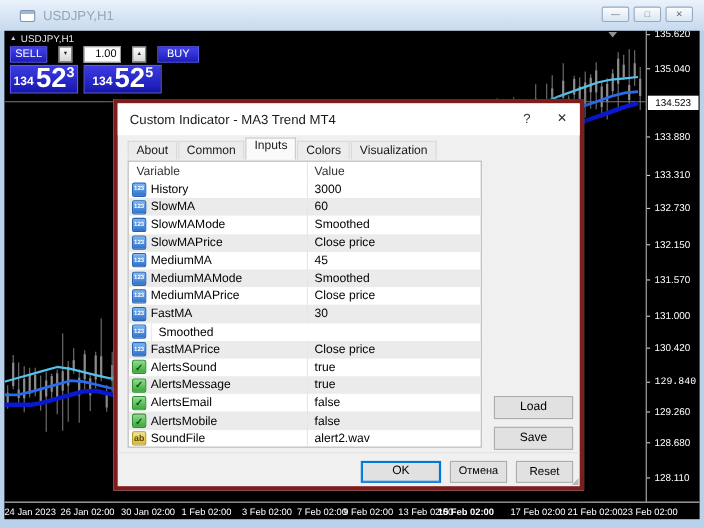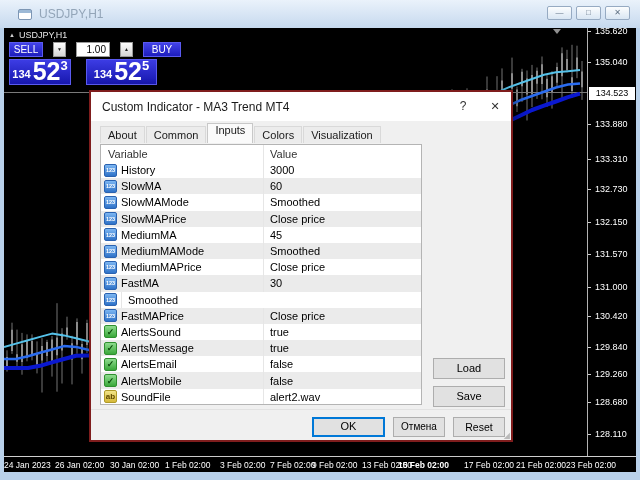--- a/index.html
+++ b/index.html
@@ -30,30 +30,30 @@
   
   .trade{position:absolute;left:5px;top:14px;z-index:3}
   .trow1{display:flex;gap:10px;align-items:flex-start}
   .btn-blue{background:linear-gradient(#4343e8,#1d1dbd);border:1px solid #5a5af0;color:#fff;
     font-size:10px;line-height:13px;text-align:center;box-sizing:border-box;height:15px}
   .sellb{width:34px}.buyb{width:38px}
   .spin{width:13px;height:15px;box-sizing:border-box;background:linear-gradient(#fdfdfd,#d5d5d5);
     border:1px solid #9a9a9a;font-size:5px;color:#222;text-align:center;line-height:13px}
   .vol{width:34px;height:15px;box-sizing:border-box;border:1px solid #9a9a9a;font-size:10px;
     text-align:right;padding:0 3px;font-family:"Liberation Sans",sans-serif}
-  .prices{display:flex;gap:15px;margin-top:2px}
+  .prices{display:flex;gap:5px;margin-top:2px}
   .pbox{background:linear-gradient(#3c3ce4,#1717ae);border:1px solid #5a5af0;color:#fff;
     display:flex;align-items:flex-end;justify-content:center;box-sizing:border-box;height:26px;padding:1px 2px 2px}
   .pbox .sm{font-size:11px;font-weight:bold;margin-bottom:2px}
   .pbox .lg{font-size:25px;font-weight:bold;line-height:21px;margin-left:2px}
   .pbox .sup{font-size:13px;font-weight:bold;margin-bottom:9px}
   .sellbox{width:62px}.buybox{width:71px}
   
-  .dialog{position:absolute;left:89px;top:90px;width:420px;height:348px;background:#f0f0f0;
-    border:2px solid #7f1d1d;box-shadow:3px 4px 12px rgba(0,0,0,.45);z-index:10}
+  .dialog{position:absolute;left:103px;top:90px;width:420px;height:348px;background:#f0f0f0;
+    border:4px solid #7f1d1d;box-shadow:3px 4px 12px rgba(0,0,0,.45);z-index:10}
   .dtitle{position:absolute;left:0;top:0;width:100%;height:29px;background:#fff}
   .dtitle .txt{position:absolute;left:11px;top:8px;font-size:12px;color:#1a1a1a}
   .dhelp{position:absolute;left:358px;top:0;width:28px;height:29px;text-align:center;line-height:29px;color:#333;font-size:12px}
   .dclose{position:absolute;left:390px;top:0;width:28px;height:29px;text-align:center;line-height:29px;color:#333;font-size:11px}
   .tabs{position:absolute;left:9px;top:31px;height:20px;display:flex;align-items:flex-end}
   .tab{background:#ececec;border:1px solid #d9d9d9;border-bottom:none;box-sizing:border-box;
     height:17px;padding:2px 7px 0;font-size:11px;color:#1a1a1a;margin-right:1px;white-space:nowrap}
   .tab.active{background:#fafafa;height:20px;padding-top:0;border-color:#c8c8c8}
   .ptable{position:absolute;left:9px;top:52px;width:322px;height:261px;background:#fff;
     border:1px solid #b4b4b4;box-sizing:border-box;font-size:11px;color:#000;overflow:hidden}
@@ -372,21 +372,21 @@
       <div class="plabel" style="top: 156px;">132.730</div>
       <div class="ptick" style="top: 194px;"></div>
       <div class="plabel" style="top: 189px;">132.150</div>
       <div class="ptick" style="top: 226px;"></div>
       <div class="plabel" style="top: 221px;">131.570</div>
       <div class="ptick" style="top: 259px;"></div>
       <div class="plabel" style="top: 254px;">131.000</div>
       <div class="ptick" style="top: 288px;"></div>
       <div class="plabel" style="top: 283px;">130.420</div>
       <div class="ptick" style="top: 319px;"></div>
-      <div class="plabel" style="top: 314px;">129.840</div>
+      <div class="plabel" style="top: 314px; font-family: Liberation Mono, monospace;">129.840</div>
       <div class="ptick" style="top: 346px;"></div>
       <div class="plabel" style="top: 341px;">129.260</div>
       <div class="ptick" style="top: 374px;"></div>
       <div class="plabel" style="top: 369px;">128.680</div>
       <div class="ptick" style="top: 406px;"></div>
       <div class="plabel" style="top: 401px;">128.110</div>
     </div>
   <div class="time-axis">
       <div class="tlabel" style="left: 0px;">24 Jan 2023</div>
       <div class="tlabel" style="left: 51px;">26 Jan 02:00</div>

